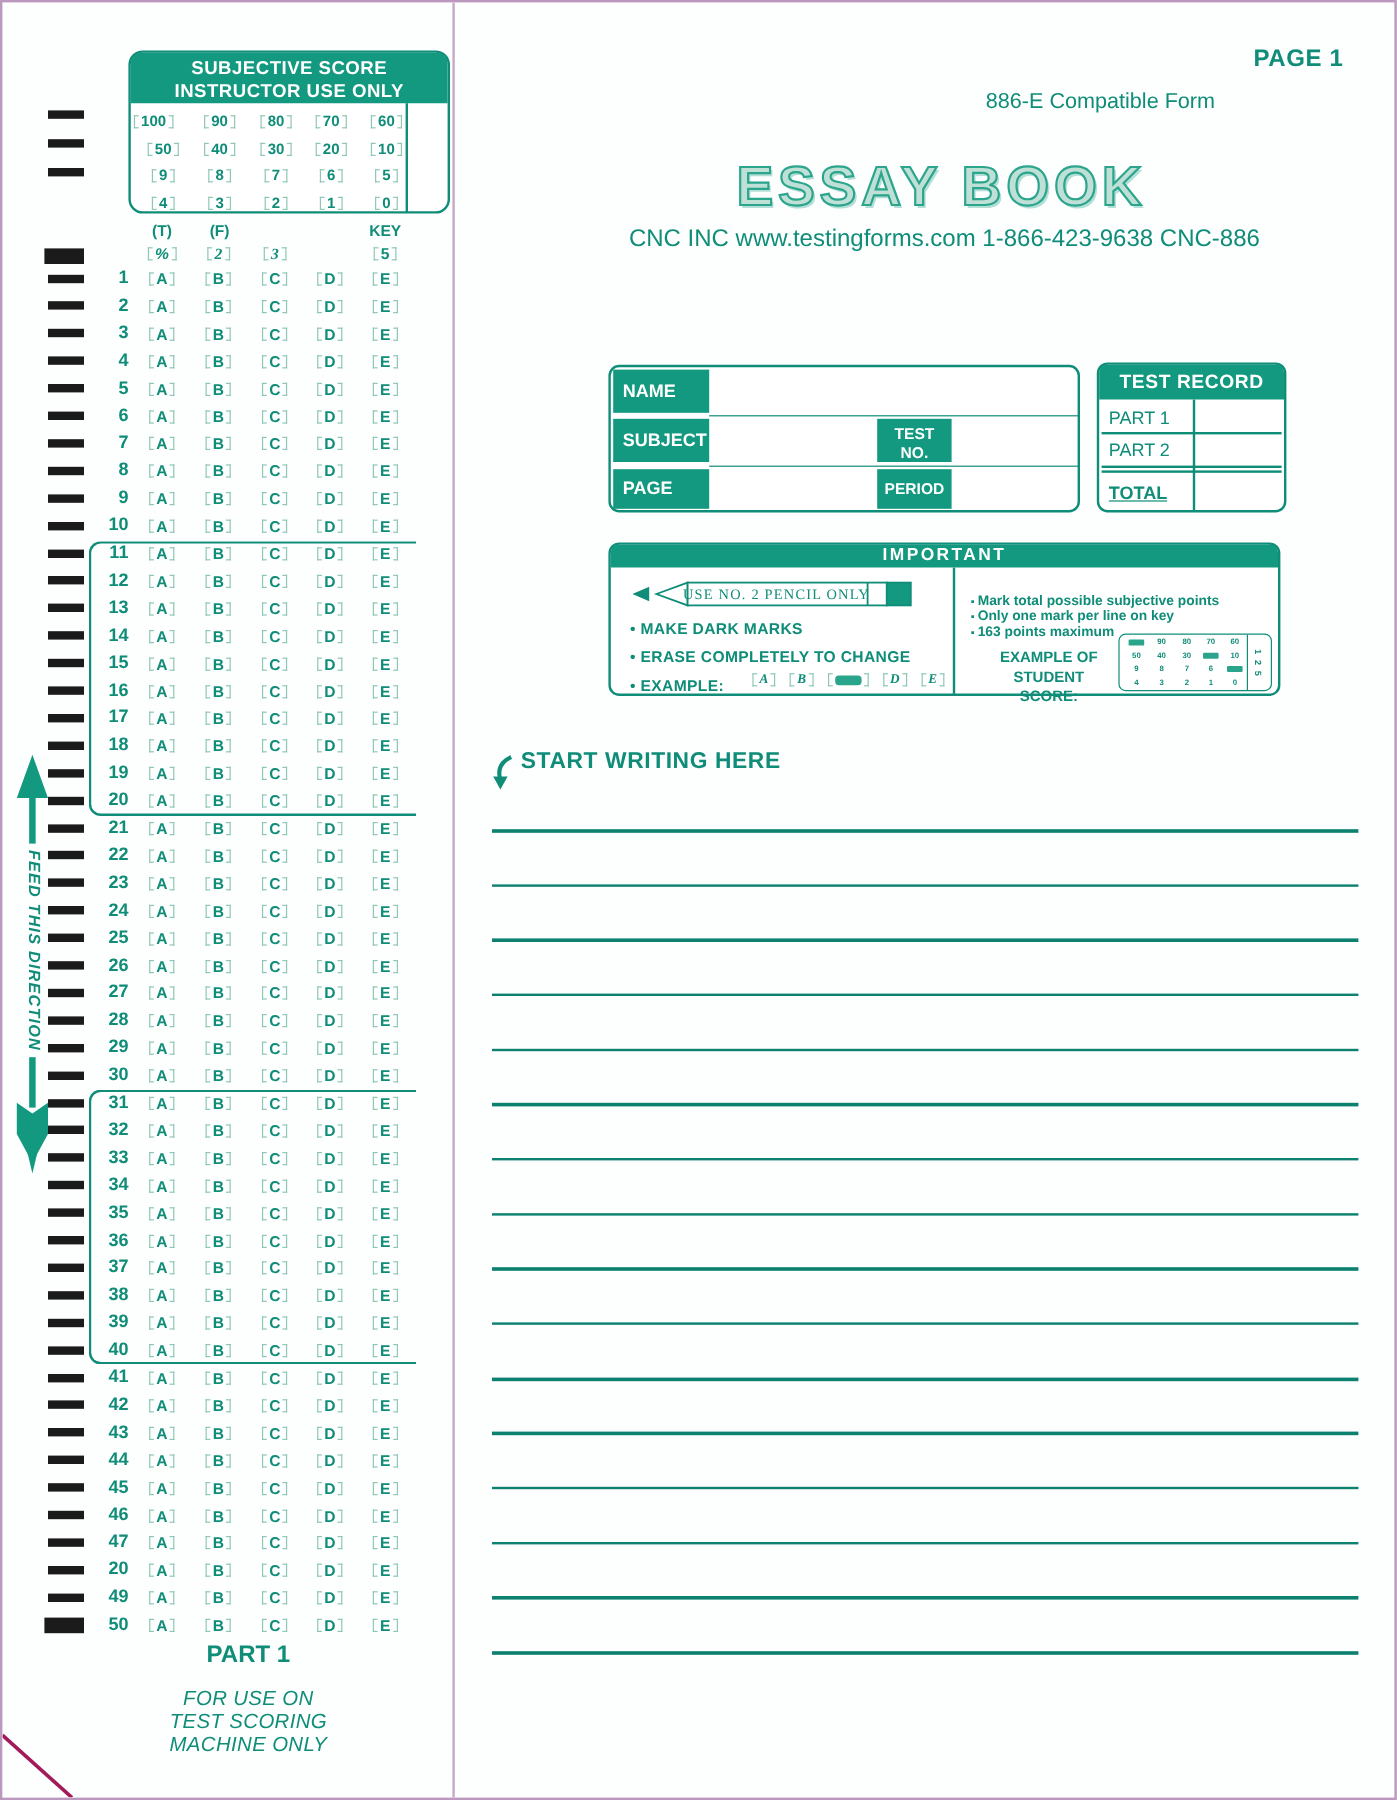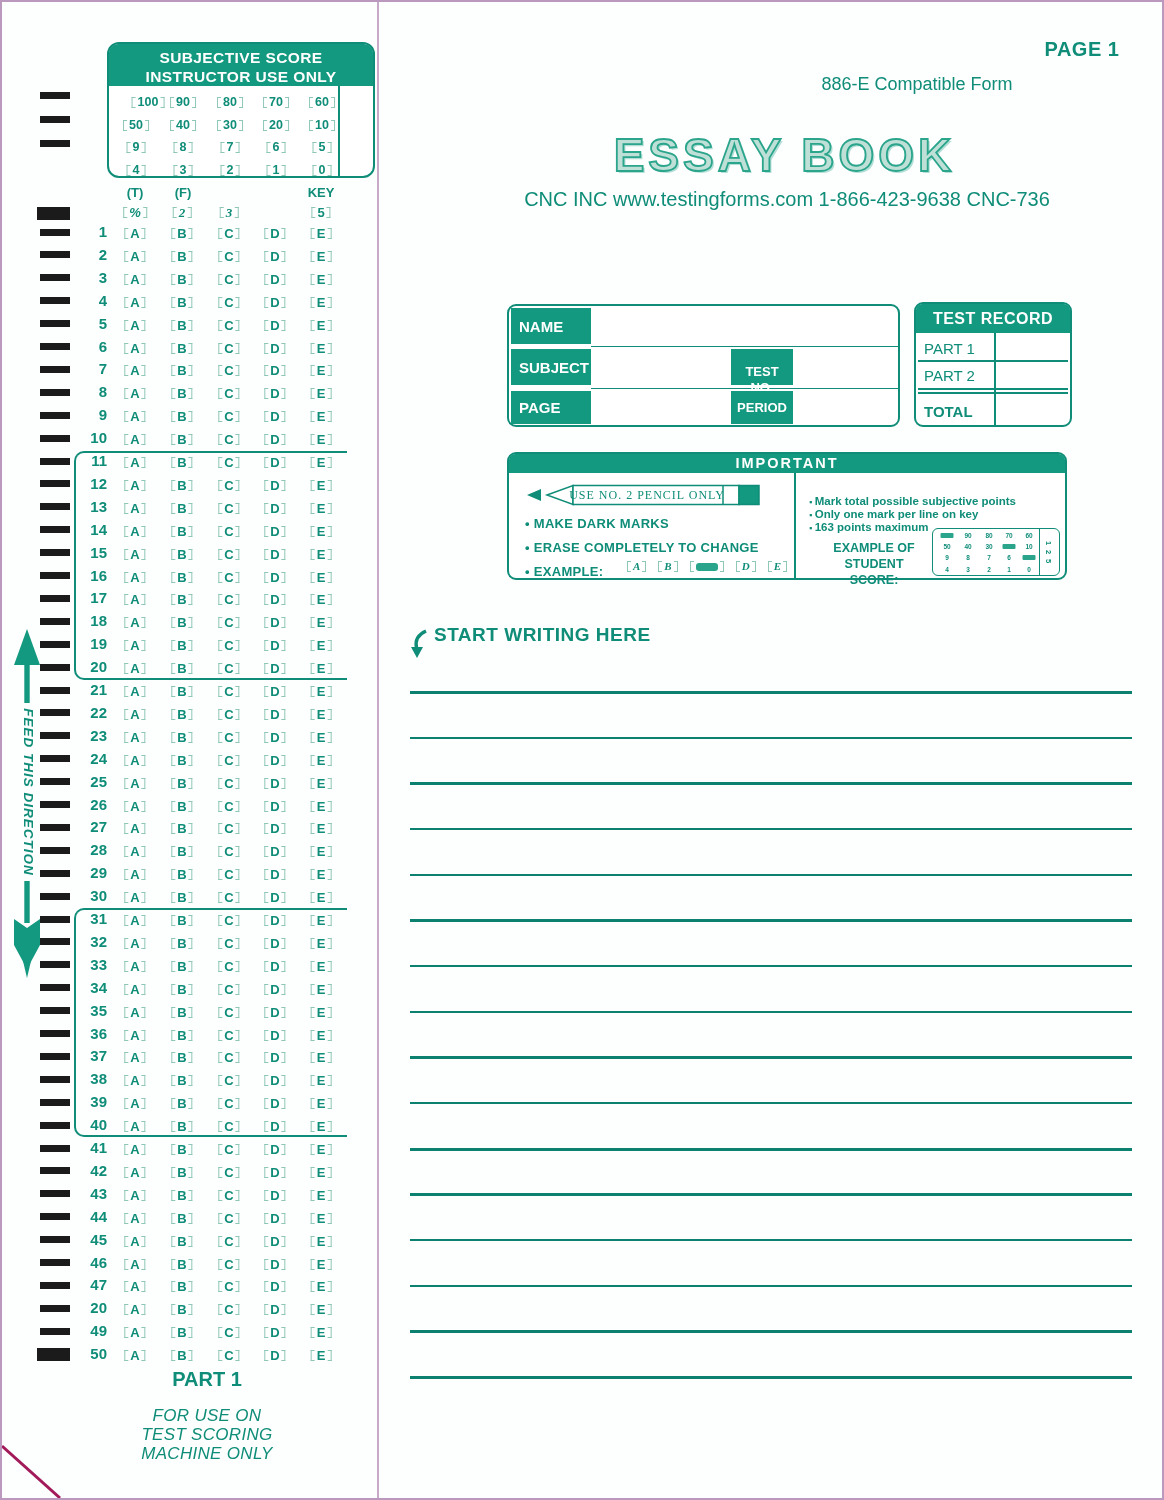--- a/index.html
+++ b/index.html
@@ -153,21 +153,21 @@
     </div>
 
   <div class="abs" id="subj-box">
     <div class="abs" id="subj-head">
       <div>SUBJECTIVE SCORE</div>
       <div>INSTRUCTOR USE ONLY</div>
     </div>
     <div class="abs" id="subj-div"></div>
     <div id="subj-rows">
         <div class="subj-row" style="top: 46px;">
-          <span class="subj-cell" style="left: 39px;"><span class="bubble">
+          <span class="subj-cell" style="left: 19px;"><span class="bubble">
               <span class="brk l"></span>
               <span class="blbl" style="font-size: 12.5px;">100</span>
               <span class="brk r"></span>
             </span></span>
           <span class="subj-cell" style="left: 74px;"><span class="bubble">
               <span class="brk l"></span>
               <span class="blbl" style="font-size: 12.5px;">90</span>
               <span class="brk r"></span>
             </span></span>
           <span class="subj-cell" style="left: 121px;"><span class="bubble">
@@ -1719,49 +1719,49 @@
   </div>
 
   <svg class="abs" style="left:0;bottom:0;" width="70" height="62" viewBox="0 0 70 62">
     <polygon points="0,10 60,62 0,62" fill="#fdfefe"></polygon>
     <line x1="0" y1="10" x2="58" y2="62" stroke="#a31a5a" stroke-width="3"></line>
   </svg>
 
   <div class="abs" id="page-label">PAGE 1</div>
   <div class="abs" id="form-label">886-E Compatible Form</div>
   <div class="abs" id="essay-title">ESSAY BOOK</div>
-  <div class="abs" id="publisher-line">CNC INC www.testingforms.com 1-866-423-9638  CNC-736</div>
+  <div class="abs" id="publisher-line">CNC INC www.testingforms.com 1-866-423-9638  CNC-886</div>
 
   <div class="abs" id="info-box">
     <div class="hline" style="left:82px;top:39.5px;width:308px;"></div>
     <div class="hline" style="left:82px;top:81.5px;width:308px;"></div>
     <div class="lblcell" style="left:2px;top:2px;width:80px;height:36px;font-size:15px;padding:10px 0 0 8px;">NAME</div>
     <div class="lblcell" style="left:2px;top:43px;width:80px;height:36px;font-size:15px;padding:10px 0 0 8px;">SUBJECT</div>
     <div class="lblcell" style="left:2px;top:85px;width:80px;height:33px;font-size:15px;padding:8px 0 0 8px;">PAGE</div>
-    <div class="lblcell ctr" style="left:222px;top:43px;width:62px;height:36px;font-size:13px;line-height:1.2;padding-top:15px;">
+    <div class="lblcell ctr" style="left:222px;top:43px;width:62px;height:36px;font-size:13px;line-height:1.2;padding-top:5px;">
       <div>TEST</div>
       <div>NO.</div>
     </div>
     <div class="lblcell ctr" style="left:222px;top:85px;width:62px;height:33px;font-size:13px;line-height:33px;">PERIOD</div>
     <div class="abs" style="left:84px;top:2px;width:306px;height:36px;"></div>
     <div class="abs" style="left:84px;top:43px;width:136px;height:36px;"></div>
     <div class="abs" style="left:286px;top:43px;width:104px;height:36px;"></div>
     <div class="abs" style="left:84px;top:85px;width:136px;height:33px;"></div>
     <div class="abs" style="left:286px;top:85px;width:104px;height:33px;"></div>
   </div>
 
   <div class="abs" id="record-box">
     <div class="abs" id="record-head">TEST RECORD</div>
     <div class="hline" style="left:2px;top:56px;width:150px;"></div>
     <div class="hline" style="left:2px;top:84px;width:150px;"></div>
     <div class="hline" style="left:2px;top:88px;width:150px;height:2.4px;"></div>
     <div class="vline" style="left:78px;top:29px;height:92px;"></div>
     <div class="rec-row" style="top:36px;">PART 1</div>
     <div class="rec-row" style="top:63px;">PART 2</div>
-    <div class="rec-row b" style="top:99px;">TOTAL</div>
+    <div class="rec-row b" style="top:99px;text-decoration:underline;">TOTAL</div>
     <div class="abs" style="left:80px;top:29px;width:74px;height:27px;"></div>
     <div class="abs" style="left:80px;top:57px;width:74px;height:27px;"></div>
     <div class="abs" style="left:80px;top:91px;width:74px;height:30px;"></div>
   </div>
 
   <div class="abs" id="imp-box">
     <div class="abs" id="imp-head">IMPORTANT</div>
     <div class="abs" id="imp-div"></div>
 
     <svg class="abs" style="left:18px;top:28px;" width="250" height="26" viewBox="0 0 250 26">

